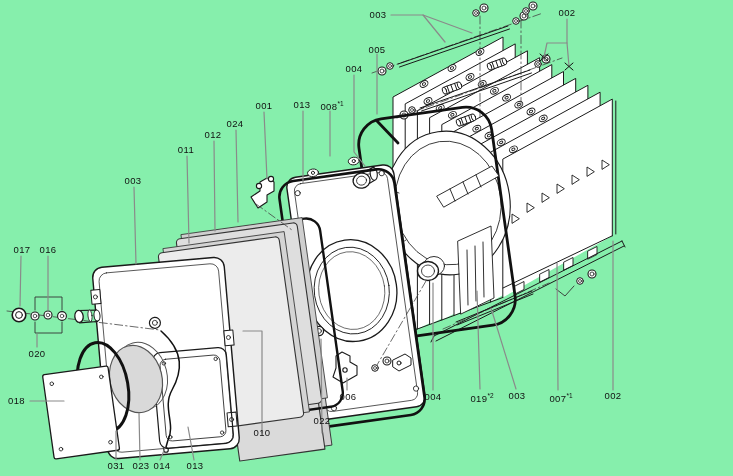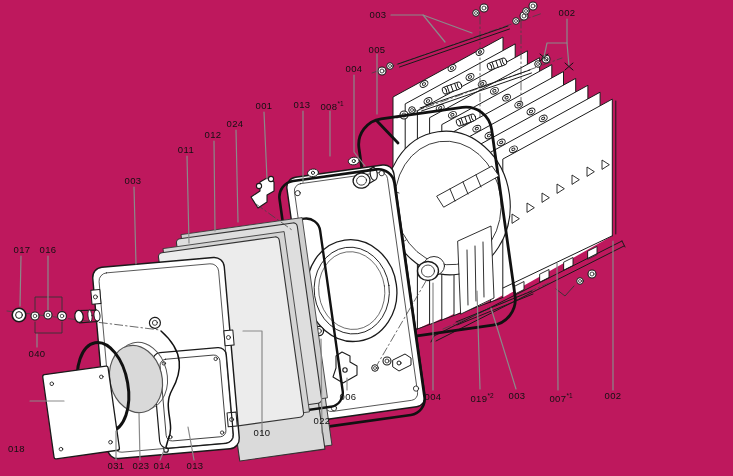--- a/index.html
+++ b/index.html
@@ -1,21 +1,21 @@
 <!DOCTYPE html>
 <html><head>
 <meta charset="utf-8">
 <style>
   html,body{margin:0;padding:0;background:#fff;}
-  #frame{position:relative;width:733px;height:476px;background:#be185d;overflow:hidden;
+  #frame{position:relative;width:733px;height:476px;background:#86efac;overflow:hidden;
          font-family:"Liberation Sans", sans-serif;}
   #drawing{position:absolute;left:0;top:0;}
   .lbl{position:absolute;font-size:9.5px;letter-spacing:.4px;color:#111;white-space:nowrap;
        transform:translateX(-50%);line-height:10px;}
-  .lbl.left{transform:none;margin-top:48px;}
+  .lbl.left{transform:none;}
   .lbl sup{font-size:6.5px;letter-spacing:0;vertical-align:4px;}
 </style>
 </head>
 <body>
 
 <div id="frame">
 
 <svg id="drawing" width="733" height="476" viewBox="0 0 733 476" fill="none" stroke-linejoin="round" stroke-linecap="round">
   <defs>
     <g id="lug" stroke="#1a1a1a" stroke-width="0.9" fill="#fff">
@@ -348,21 +348,21 @@
   <div class="lbl" style="left:354px;top:64px"><span>004</span></div>
   <div class="lbl" style="left:264px;top:101px"><span>001</span></div>
   <div class="lbl" style="left:302px;top:100px"><span>013</span></div>
   <div class="lbl" style="left:332px;top:99px"><span>008</span><sup>*1</sup></div>
   <div class="lbl" style="left:235px;top:119px"><span>024</span></div>
   <div class="lbl" style="left:213px;top:130px"><span>012</span></div>
   <div class="lbl" style="left:186px;top:145px"><span>011</span></div>
   <div class="lbl" style="left:133px;top:176px"><span>003</span></div>
   <div class="lbl" style="left:22px;top:245px"><span>017</span></div>
   <div class="lbl" style="left:48px;top:245px"><span>016</span></div>
-  <div class="lbl" style="left:37px;top:349px"><span>040</span></div>
+  <div class="lbl" style="left:37px;top:349px"><span>020</span></div>
   <div class="lbl left" style="left:8px;top:396px"><span>018</span></div>
   <div class="lbl" style="left:116px;top:461px"><span>031</span></div>
   <div class="lbl" style="left:141px;top:461px"><span>023</span></div>
   <div class="lbl" style="left:162px;top:461px"><span>014</span></div>
   <div class="lbl" style="left:195px;top:461px"><span>013</span></div>
   <div class="lbl" style="left:262px;top:428px"><span>010</span></div>
   <div class="lbl" style="left:322px;top:416px"><span>022</span></div>
   <div class="lbl" style="left:348px;top:392px"><span>006</span></div>
   <div class="lbl" style="left:433px;top:392px"><span>004</span></div>
   <div class="lbl" style="left:482px;top:391px"><span>019</span><sup>*2</sup></div>

